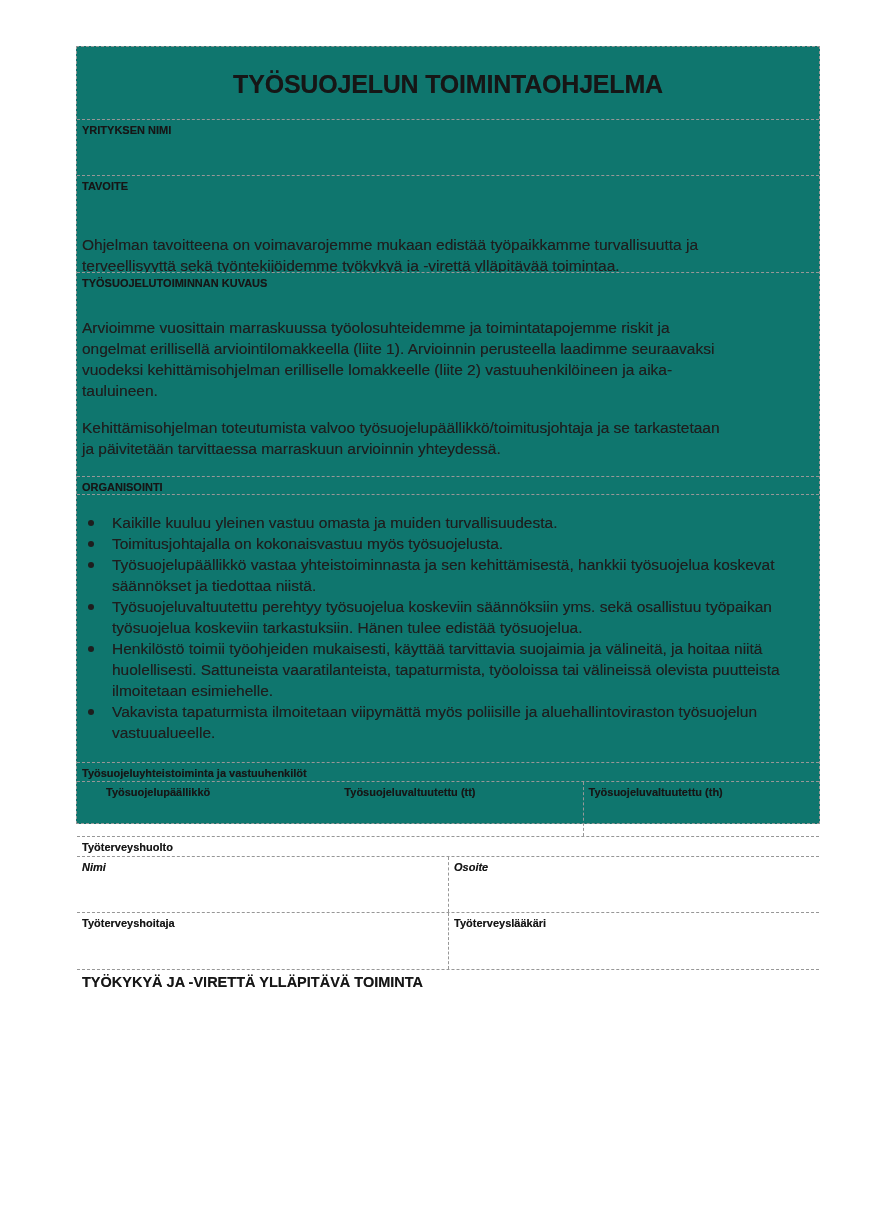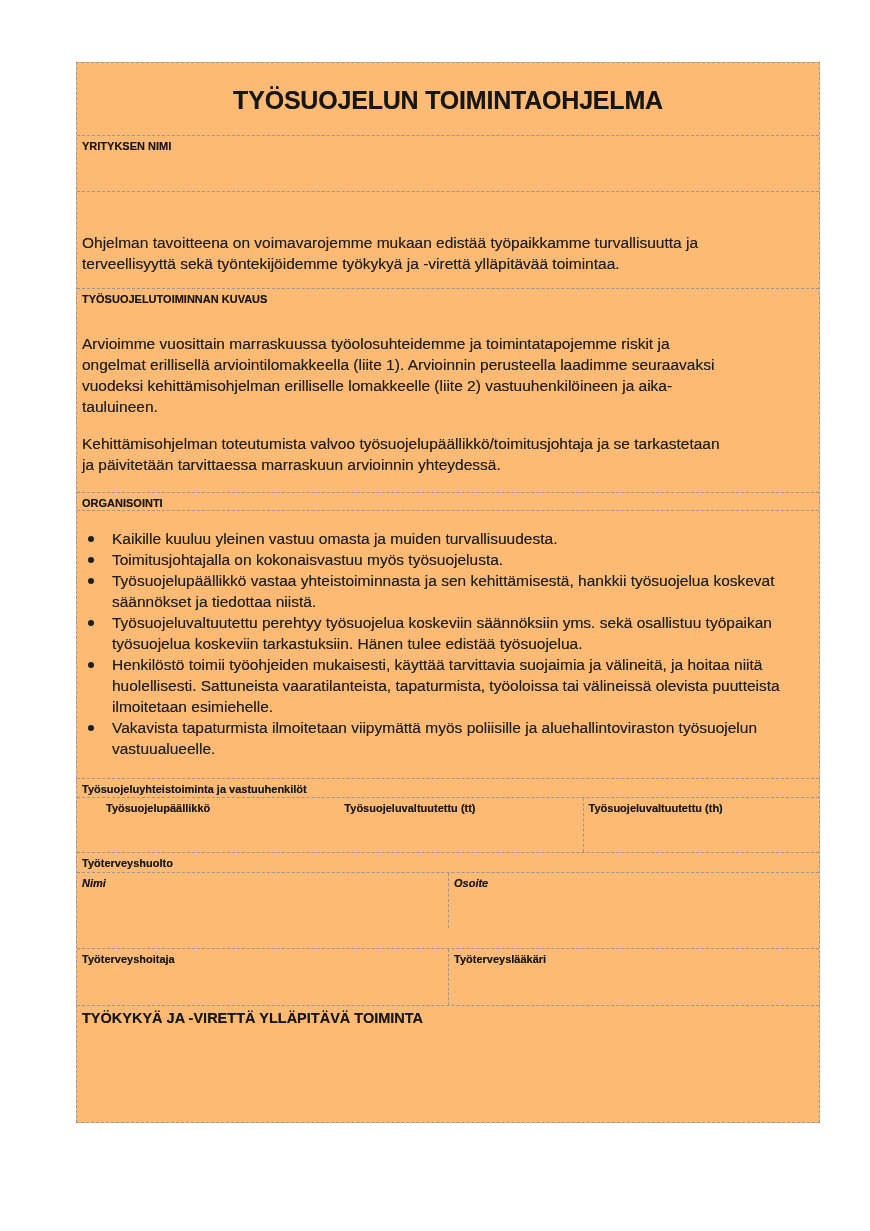--- a/index.html
+++ b/index.html
@@ -5,46 +5,46 @@
   html,body { margin:0; padding:0; }
   body {
     width:870px; height:1231px;
     background:#ffffff;
     font-family:"Liberation Sans","DejaVu Sans",sans-serif;
     color:#1e1e1e;
     position:relative;
     overflow:hidden;
   }
   .form {
-    position:absolute; left:76px; top:62px;
-    width:744px; height:1061px;
+    position:absolute; left:76px; top:46px;
+    width:744px; height:778px;
     border:1px dashed #979797;
     box-sizing:border-box;
-    background:#fdba74;
+    background:#0f766e;
     text-shadow:0 0 0.3px rgba(30,30,30,0.55);
   }
   .row {
     box-sizing:border-box;
     border-top:1px dashed #979797;
     position:relative;
     overflow:hidden;
   }
   .row.first { border-top:none; }
 
   .r-title   { height:72px; }
   .r-company { height:56px; }
   .r-tavoite { height:97px; }
   .r-kuvaus  { height:204px; }
   .r-org     { height:18px; }
   .r-vastuut { height:268px; }
   .r-yhteis  { height:19px; }
   .r-3col    { height:55px; }
   .r-tth     { height:20px; }
   .r-nimi    { height:56px;font-style:italic; }
-  .r-hoitaja { height:57px;margin-top:20px; }
+  .r-hoitaja { height:57px; }
   .r-tyokyky { height:137px; }
 
   h1.title {
     margin:0; padding-top:25px;
     font-size:25px; line-height:25px;
     letter-spacing:-0.2px;
     text-align:center; font-weight:bold;
     color:#161616;
   }
   .lbl {
@@ -101,20 +101,21 @@
   <div class="row first r-title">
     <h1 class="title">TYÖSUOJELUN TOIMINTAOHJELMA</h1>
   </div>
 
   <div class="row r-company">
     <div class="lbl">YRITYKSEN NIMI</div>
     <div class="fill"></div>
   </div>
 
   <div class="row r-tavoite">
+    <div class="lbl">TAVOITE</div>
     <div class="para m-tavoite">
       <div>Ohjelman tavoitteena on voimavarojemme mukaan edistää työpaikkamme turvallisuutta ja</div>
       <div>terveellisyyttä sekä työntekijöidemme työkykyä ja -virettä ylläpitävää toimintaa.</div>
     </div>
   </div>
 
   <div class="row r-kuvaus">
     <div class="lbl">TYÖSUOJELUTOIMINNAN KUVAUS</div>
     <div class="para m-kuvaus1">
       <div>Arvioimme vuosittain marraskuussa työolosuhteidemme ja toimintatapojemme riskit ja</div>

